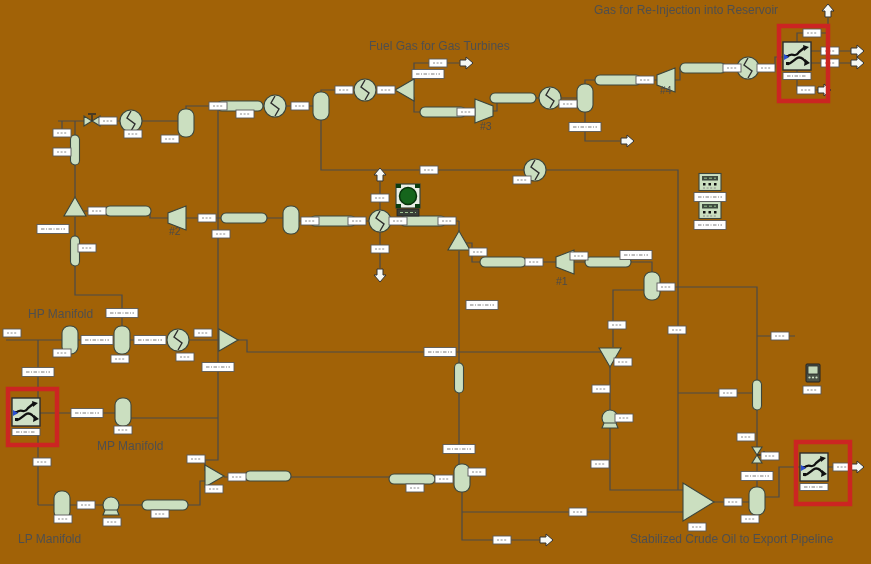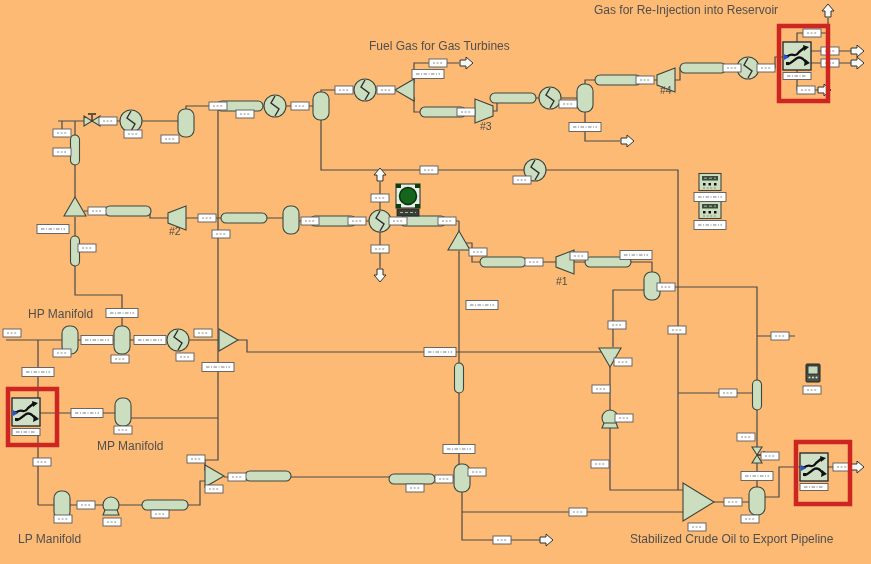--- a/index.html
+++ b/index.html
@@ -1,16 +1,16 @@
 <!DOCTYPE html>
 <html><head>
 <meta charset="utf-8">
 <style>
   html,body{margin:0;padding:0;background:#fff;}
-  .stage{position:relative;width:871px;height:564px;background:#fdba74;overflow:hidden;}
+  .stage{position:relative;width:871px;height:564px;background:#a16207;overflow:hidden;}
   svg{position:absolute;left:0;top:0;}
   .ln{fill:none;stroke:#4a4a4a;stroke-width:1.2;}
   .eq{fill:#cbdfc0;stroke:#3c463c;stroke-width:1.1;}
   .eq2{fill:#cfe0c6;stroke:#2e2e2e;stroke-width:1.4;}
   .eq3{fill:#e9efe5;stroke:#3c463c;stroke-width:1.2;}
   .zz{fill:none;stroke:#2e2e2e;stroke-width:1.4;}
   .tag{fill:#ffffff;stroke:#5a5a5a;stroke-width:0.9;}
   .tds{stroke:#8a8a8a;stroke-width:1;stroke-dasharray:2,1.6;}
   .tdd{stroke:#7a7a7a;stroke-width:1;stroke-dasharray:3.5,1.5,1,1.5;}
   .arw{fill:#f6f8f4;stroke:#333;stroke-width:1;}

